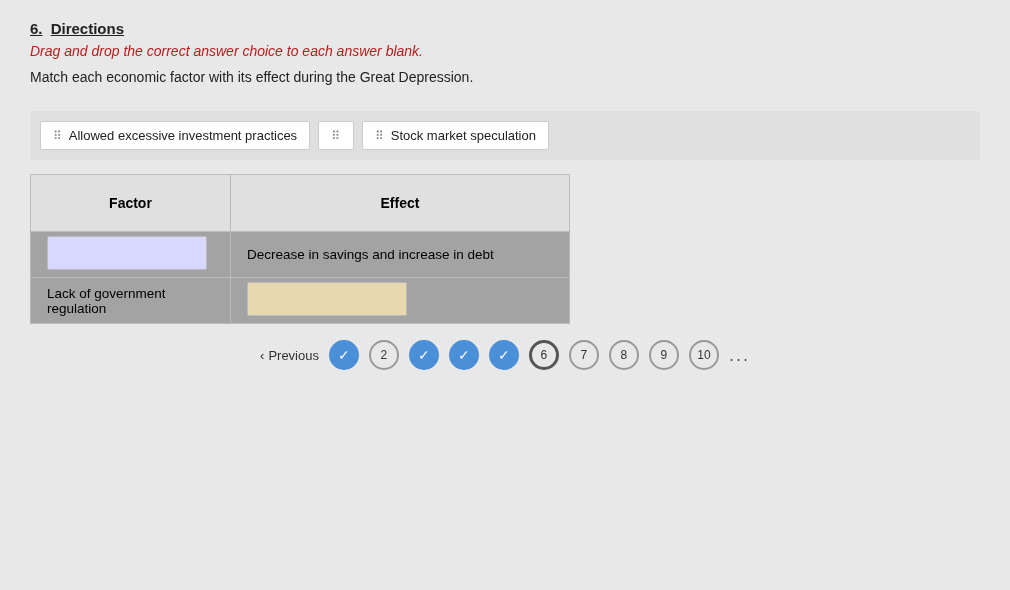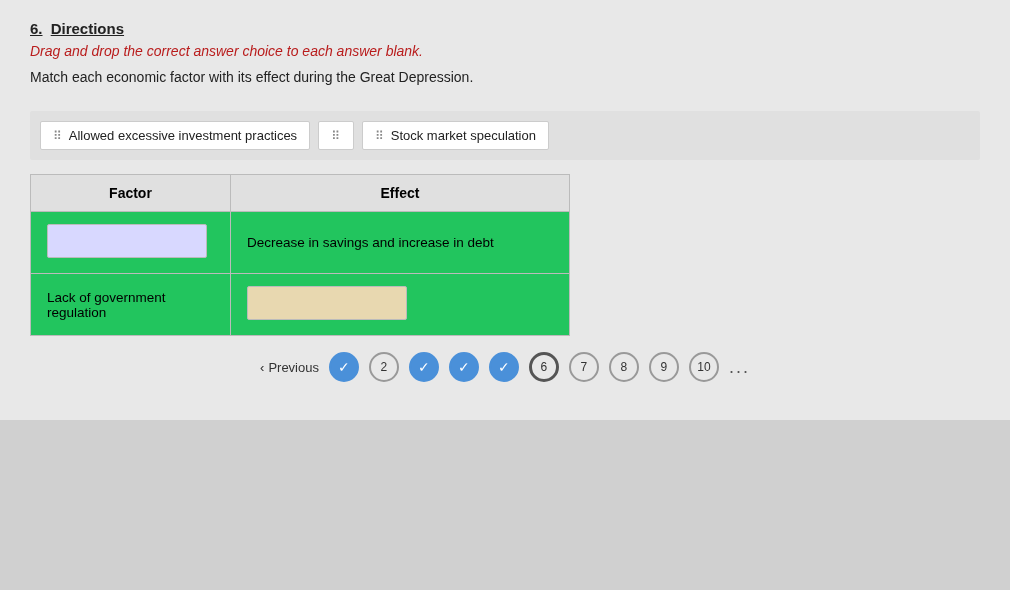--- a/index.html
+++ b/index.html
@@ -7,21 +7,21 @@
       font-family: Arial, sans-serif;
       background: #d0d0d0;
       width: 1010px;
       height: 590px;
       overflow: hidden;
       position: relative;
     }
     .page {
       background: #e8e8e8;
       width: 1010px;
-      height: 420px;
+      height: 590px;
       padding: 20px 30px;
     }
     .question-num {
       font-size: 15px;
       font-weight: bold;
       color: #222;
       margin-bottom: 6px;
     }
     .question-num span {
       text-decoration: underline;
@@ -65,31 +65,31 @@
       letter-spacing: 1px;
     }
     .match-table {
       width: 540px;
       border-collapse: collapse;
       background: #f0f0f0;
     }
     .match-table th {
       background: #e0e0e0;
       border: 1px solid #bbb;
-      padding: 10px 16px;
+      padding: 20px 16px;
       font-size: 14px;
       font-weight: bold;
       text-align: center;
     }
     .match-table td {
       border: 1px solid #bbb;
-      padding: 12px 16px;
+      padding: 4px 16px;
       font-size: 13.5px;
       vertical-align: middle;
-      background: #22c55e;
+      background: #a3a3a3;
     }
     .match-table td.factor-cell {
       width: 200px;
       margin-left: 24px;
     }
     .match-table td.effect-cell {
       width: 340px;
     }
     .drop-box {
       width: 160px;

